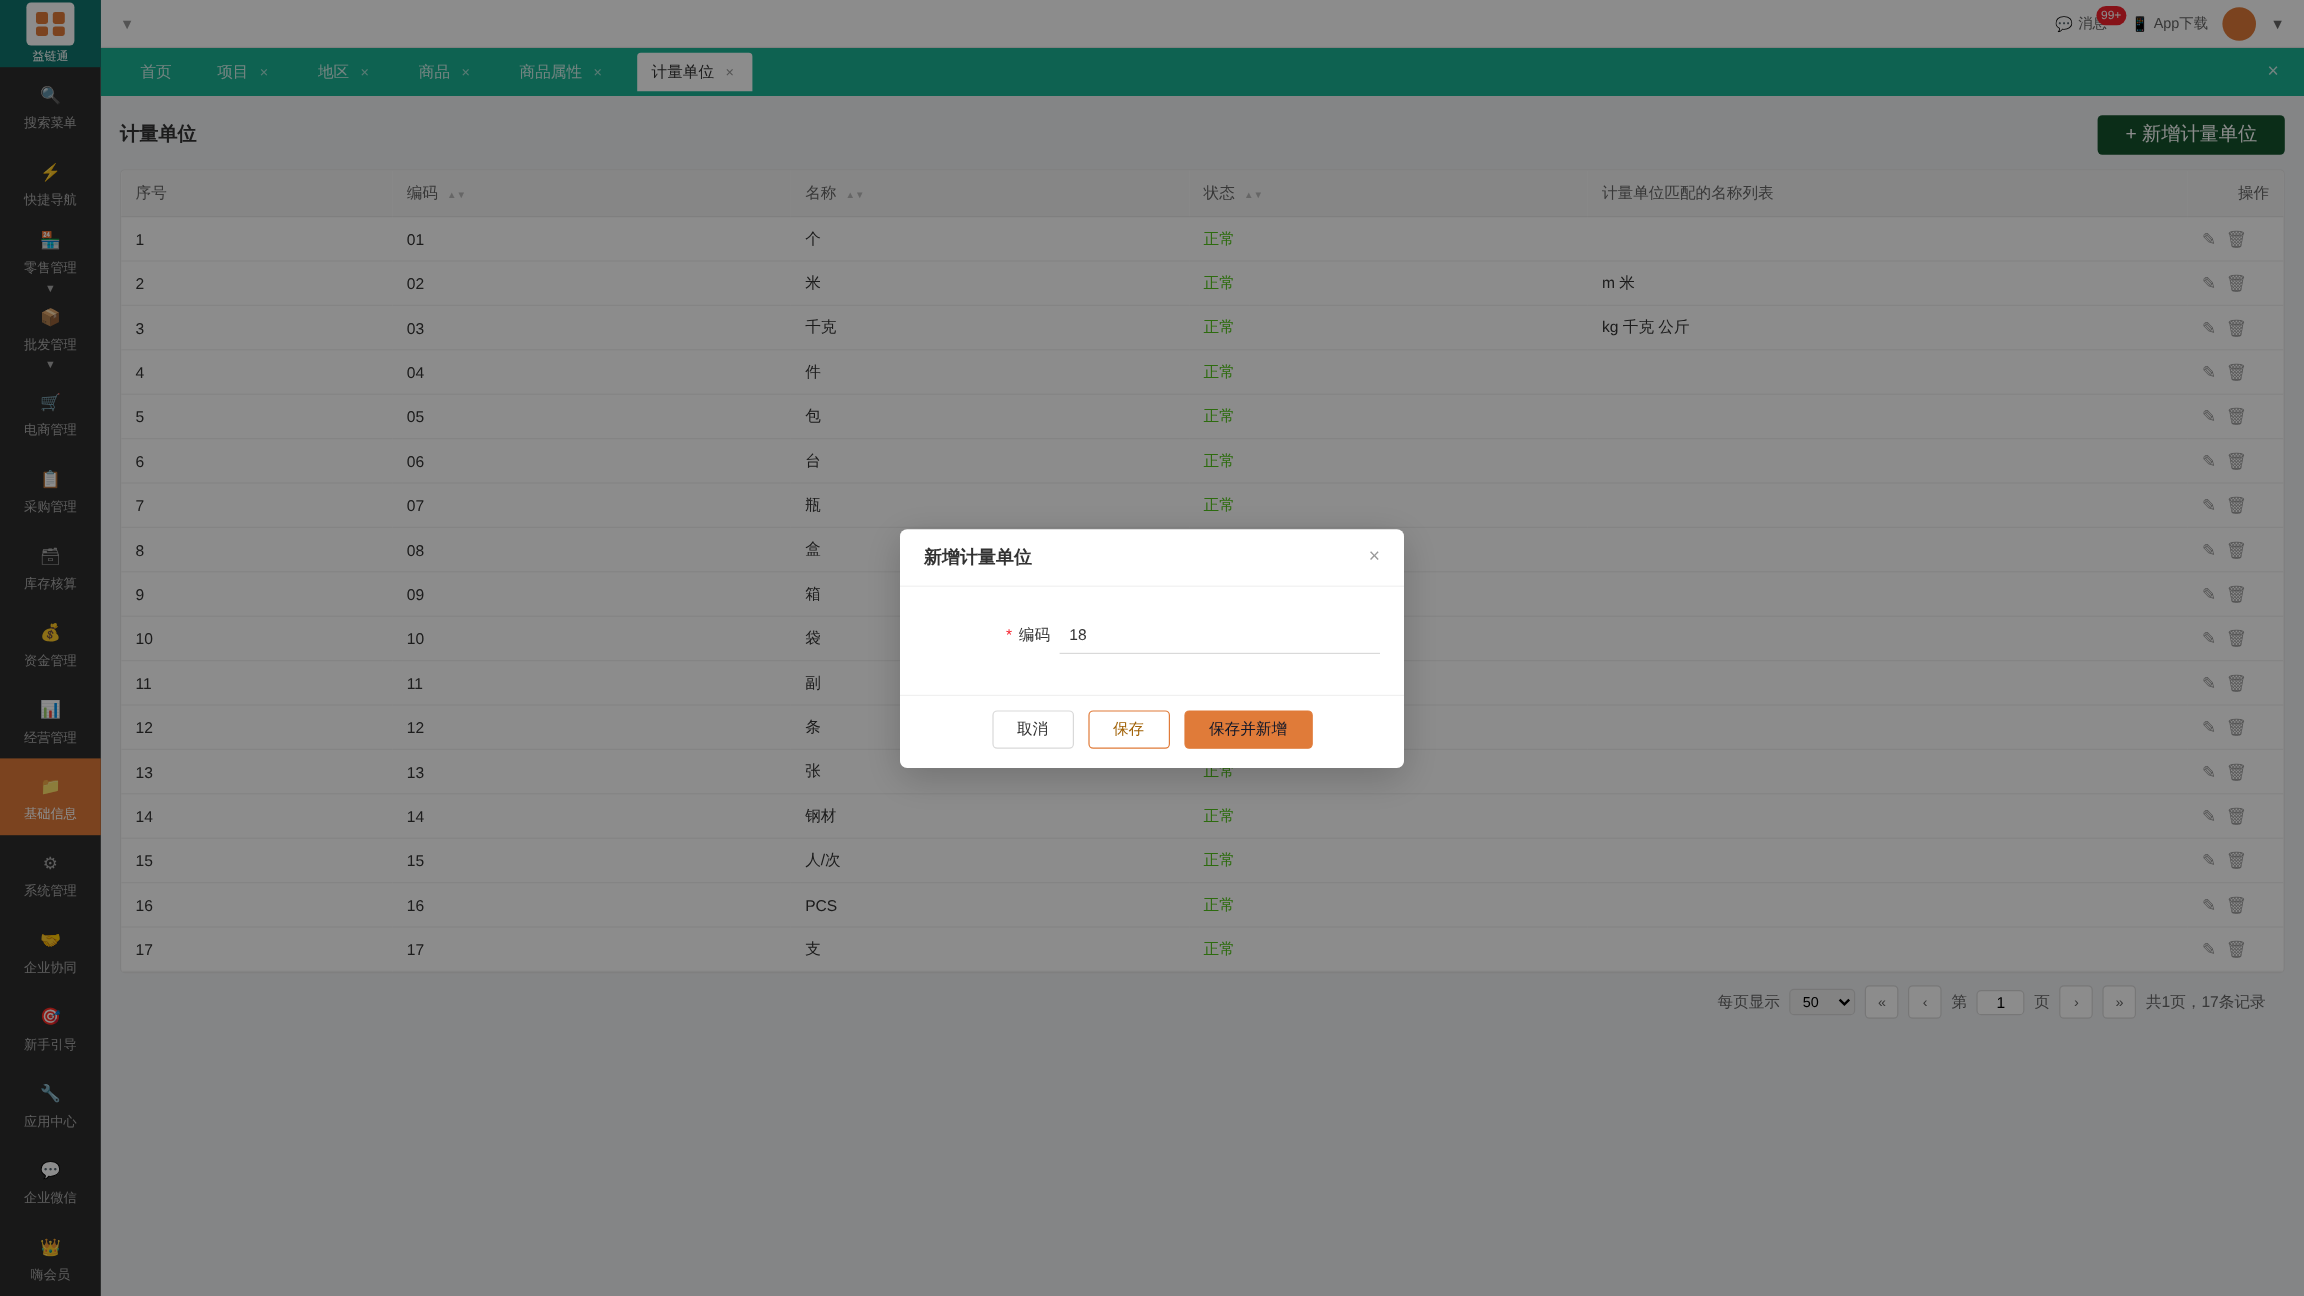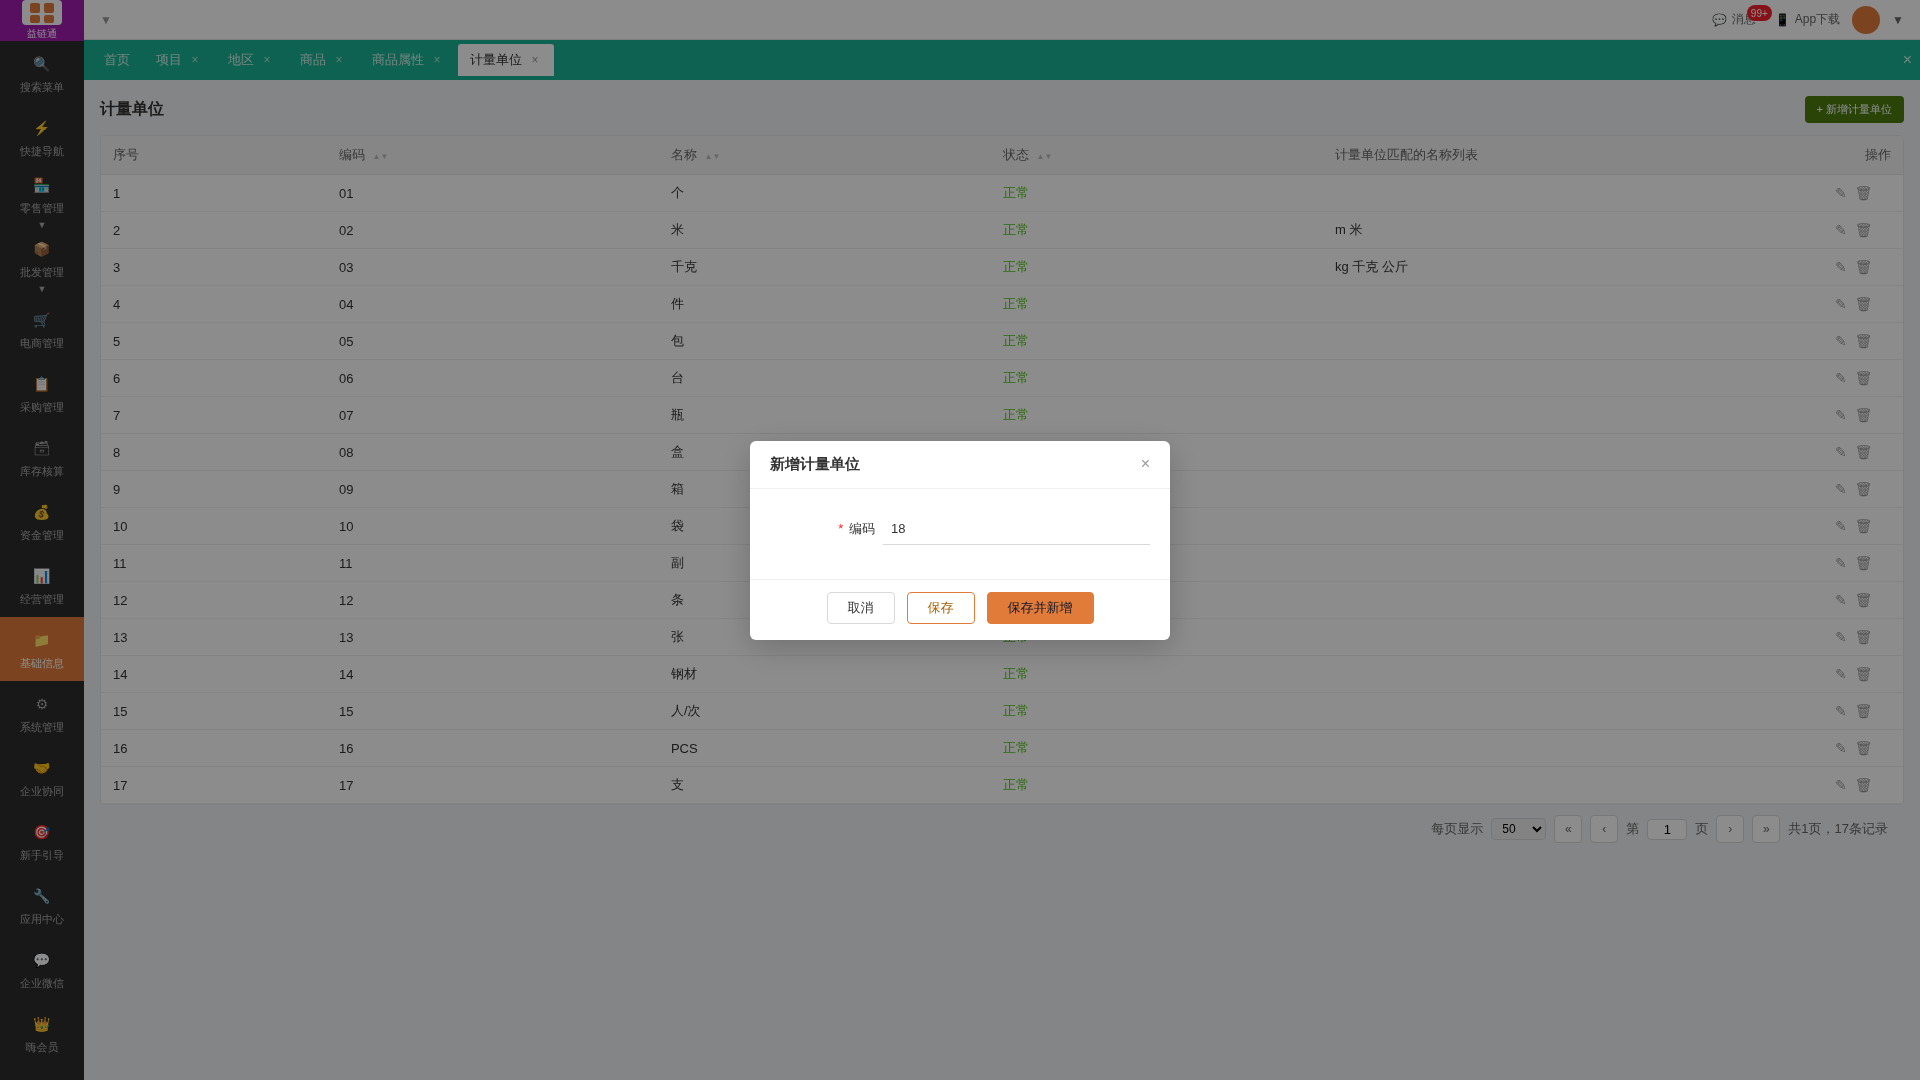--- a/index.html
+++ b/index.html
@@ -1,52 +1,52 @@
 <!DOCTYPE html>
 <html><head>
   <meta charset="utf-8">
   <style>
     * { margin: 0; padding: 0; box-sizing: border-box; }
     body { font-family: "Microsoft YaHei", "PingFang SC", sans-serif; font-size: 13px; background: #f0f2f5; width: 1920px; height: 1080px; overflow: hidden; display: flex; }
 
     
     .sidebar { width: 84px; background: #2d2d2d; height: 1080px; display: flex; flex-direction: column; align-items: center; flex-shrink: 0; }
-    .sidebar-logo { width: 84px; height: 41px; background: #a21caf; display: flex; align-items: center; justify-content: center; flex-direction: column; }
+    .sidebar-logo { width: 84px; height: 56px; background: #0f766e; display: flex; align-items: center; justify-content: center; flex-direction: column; }
     .logo-icon { width: 40px; height: 36px; background: #fff; border-radius: 4px; display: flex; align-items: center; justify-content: center; }
     .logo-text { color: #fff; font-size: 10px; margin-top: 2px; }
     .sidebar-item { width: 84px; height: 64px; display: flex; flex-direction: column; align-items: center; justify-content: center; color: #aaa; font-size: 11px; cursor: pointer; gap: 4px; }
     .sidebar-item.active { background: #e07b39; color: #fff; }
     .sidebar-item .icon-circle { width: 24px; height: 24px; display: flex; align-items: center; justify-content: center; font-size: 14px; }
 
     
     .main-area { flex: 1; display: flex; flex-direction: column; height: 1080px; overflow: hidden; }
 
     
     .top-header { height: 40px; background: #fff; display: flex; align-items: center; justify-content: space-between; padding: 0 16px; border-bottom: 1px solid #e8e8e8; flex-shrink: 0; }
     .header-left { display: flex; align-items: center; gap: 8px; }
     .header-right { display: flex; align-items: center; gap: 12px; }
     .header-badge { position: relative; display: flex; align-items: center; gap: 4px; font-size: 12px; color: #666; cursor: pointer; }
     .badge-dot { background: #f5222d; color: #fff; border-radius: 10px; font-size: 10px; padding: 0 4px; min-width: 16px; height: 16px; display: flex; align-items: center; justify-content: center; position: absolute; top: -6px; right: -8px; }
     .avatar-box { width: 28px; height: 28px; background: #e07b39; border-radius: 50%; }
 
     
-    .tab-bar { height: 40px; background: #1ab394; display: flex; align-items: center; padding: 0 8px; gap: 2px; flex-shrink: 0; }
+    .tab-bar { height: 40px; background: #1ab394; display: flex; align-items: center; padding: 0 21px; gap: 14px; flex-shrink: 0; }
     .tab-item { height: 32px; padding: 0 12px; border-radius: 3px 3px 0 0; display: flex; align-items: center; gap: 6px; font-size: 13px; cursor: pointer; color: rgba(255,255,255,0.8); }
     .tab-item.active { background: #fff; color: #333; }
     .tab-close { font-size: 12px; color: rgba(255,255,255,0.6); display: flex; align-items: center; justify-content: center; width: 14px; height: 14px; border-radius: 50%; }
     .tab-item.active .tab-close { color: #999; }
     .tab-bar-close { margin-left: auto; color: rgba(255,255,255,0.8); cursor: pointer; font-size: 16px; }
 
     
     .content-area { flex: 1; overflow: auto; padding: 16px; position: relative; }
 
     
     .page-title-row { display: flex; align-items: center; justify-content: space-between; margin-bottom: 12px; }
     .page-title { font-size: 16px; font-weight: bold; color: #333; }
-    .btn-add { background: #4d7c0f; color: #fff; border: none; border-radius: 4px; padding: 6px 12px; font-size: 11px; cursor: pointer; }
+    .btn-add { background: #14532d; color: #fff; border: none; border-radius: 4px; padding: 6px 23px; font-size: 16px; cursor: pointer; }
 
     
     .table-container { background: #fff; border-radius: 4px; overflow: hidden; border: 1px solid #e8e8e8; }
     table { width: 100%; border-collapse: collapse; }
     thead tr { background: #f5f5f5; }
     thead th { padding: 10px 12px; text-align: left; font-size: 13px; color: #666; font-weight: normal; border-bottom: 1px solid #e8e8e8; white-space: nowrap; }
     thead th .sort-arrows { display: inline-flex; flex-direction: column; margin-left: 4px; font-size: 8px; color: #bbb; }
     tbody tr { border-bottom: 1px solid #f0f0f0; }
     tbody td { padding: 9px 12px; font-size: 13px; color: #333; }
     .status-normal { color: #52c41a; }

